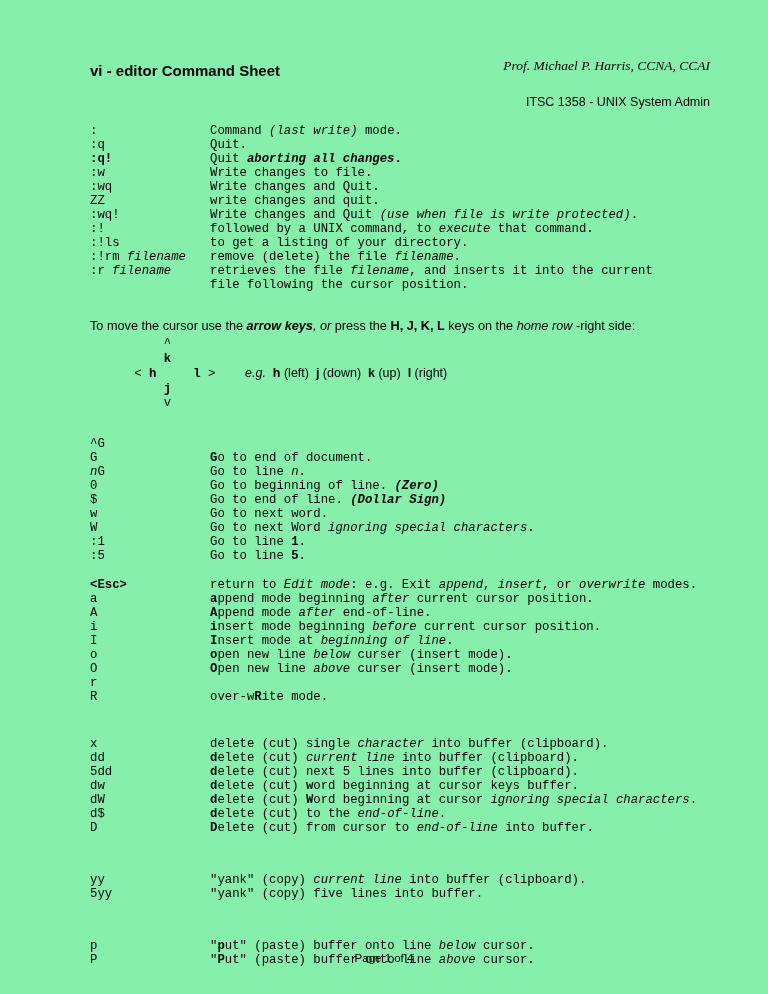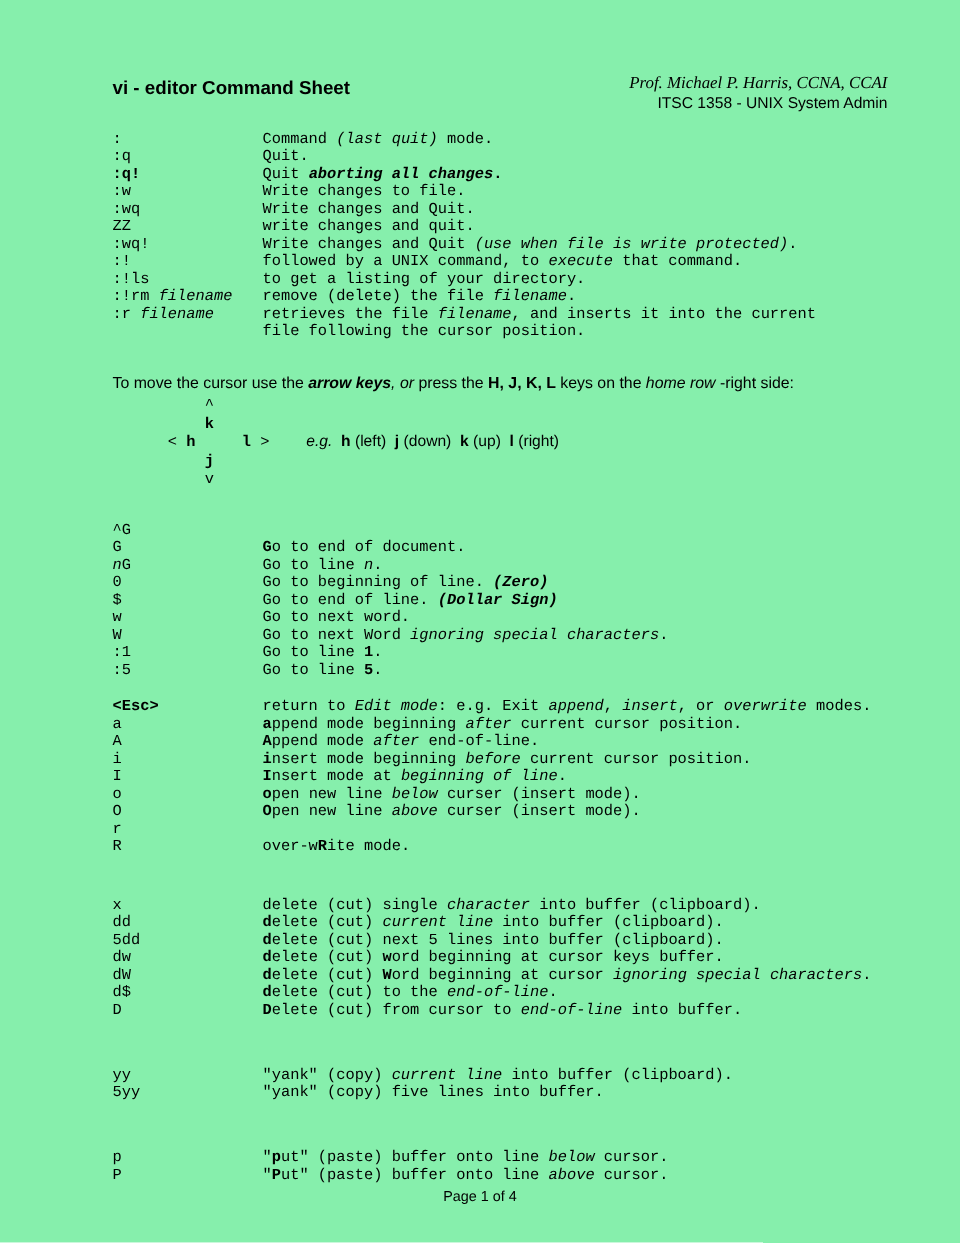--- a/index.html
+++ b/index.html
@@ -2,21 +2,21 @@
 <html><head>
 <meta charset="utf-8">
 <style>
   html,body{margin:0;padding:0;background:#ffffff;}
   body{width:768px;font-family:"Liberation Sans",sans-serif;color:#000;}
   .page{position:relative;width:768px;height:994px;box-sizing:border-box;padding:58px 58px 0 90px;background:#86efac;overflow:hidden;}
   .header{display:flex;justify-content:space-between;align-items:flex-start;margin-bottom:14px;}
   .title{font-weight:bold;font-size:15px;font-family:"Liberation Sans",sans-serif;padding-top:4px;}
   .hright{text-align:right;line-height:16px;}
   .author{font-style:italic;font-family:"Liberation Serif",serif;font-size:13.5px;}
-  .course{font-family:"Liberation Sans",sans-serif;font-size:12.5px;}
+  .course{font-family:"Liberation Sans",sans-serif;font-size:12.5px;margin-top:20px;}
   .mono,.crow,.dgline{font-family:"Liberation Mono",monospace;font-size:12.3px;}
   .crow{display:flex;line-height:14px;}
   .cmd{flex:0 0 120px;white-space:pre;}
   .desc{flex:1;}
   .dline{line-height:14px;white-space:pre-wrap;}
   .dgline{white-space:pre;line-height:14.5px;}
   .para{font-family:"Liberation Sans",sans-serif;font-size:12.7px;line-height:16px;}
   .b{font-weight:bold;}
   .i{font-style:italic;}
   .s{font-family:"Liberation Sans",sans-serif;font-size:12.5px;}
@@ -39,21 +39,21 @@
     <div class="hright">
       <div class="author">Prof. Michael P. Harris, CCNA, CCAI</div>
       <div class="course">ITSC 1358 - UNIX System Admin</div>
     </div>
   </div>
   <div id="doc-body">
       <div class="section rows" data-sec="mode-commands">
         <div class="crow">
           <span class="cmd"><span>:</span></span>
           <span class="desc">
-            <div class="dline"><span>Command </span><span class="i">(last quit)</span><span> mode.</span></div>
+            <div class="dline"><span>Command </span><span class="i">(last write)</span><span> mode.</span></div>
           </span>
         </div>
         <div class="crow">
           <span class="cmd"><span>:q</span></span>
           <span class="desc">
             <div class="dline"><span>Quit.</span></div>
           </span>
         </div>
         <div class="crow">
           <span class="cmd"><span class="b">:q!</span></span>

